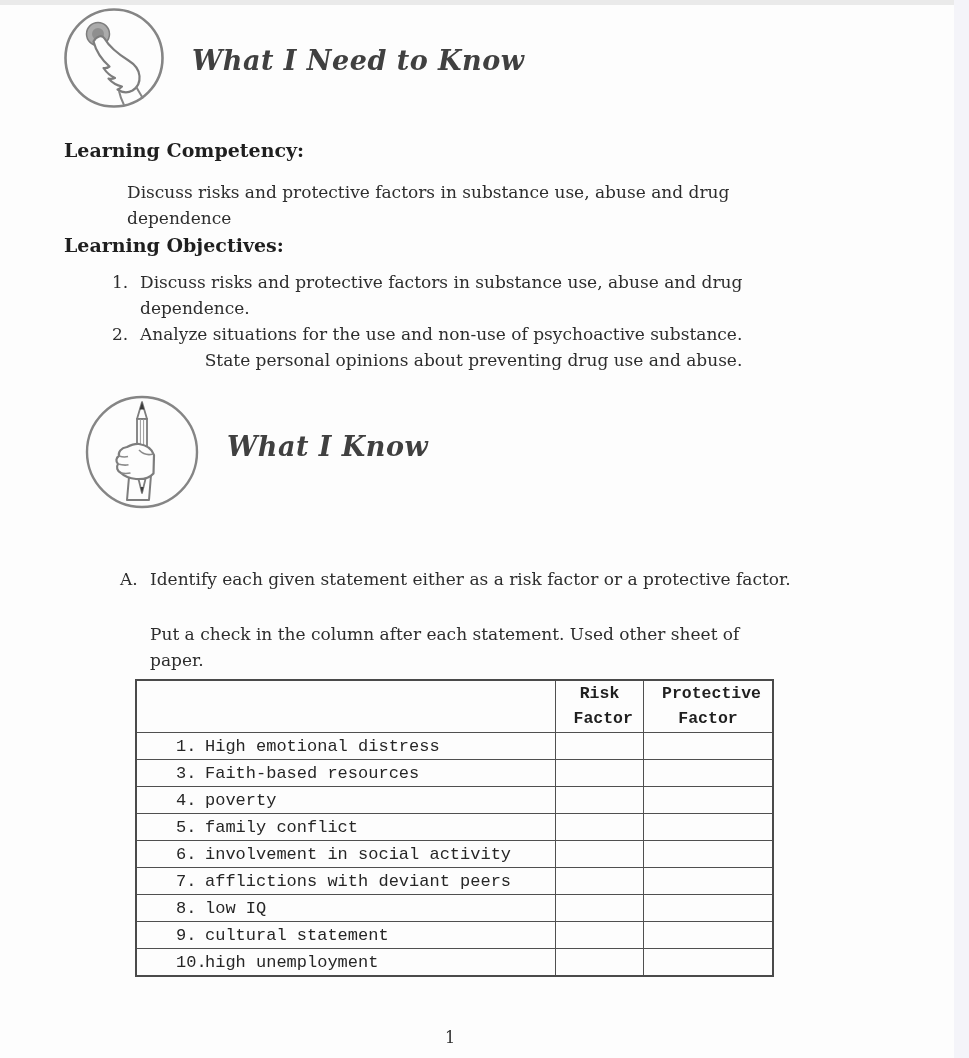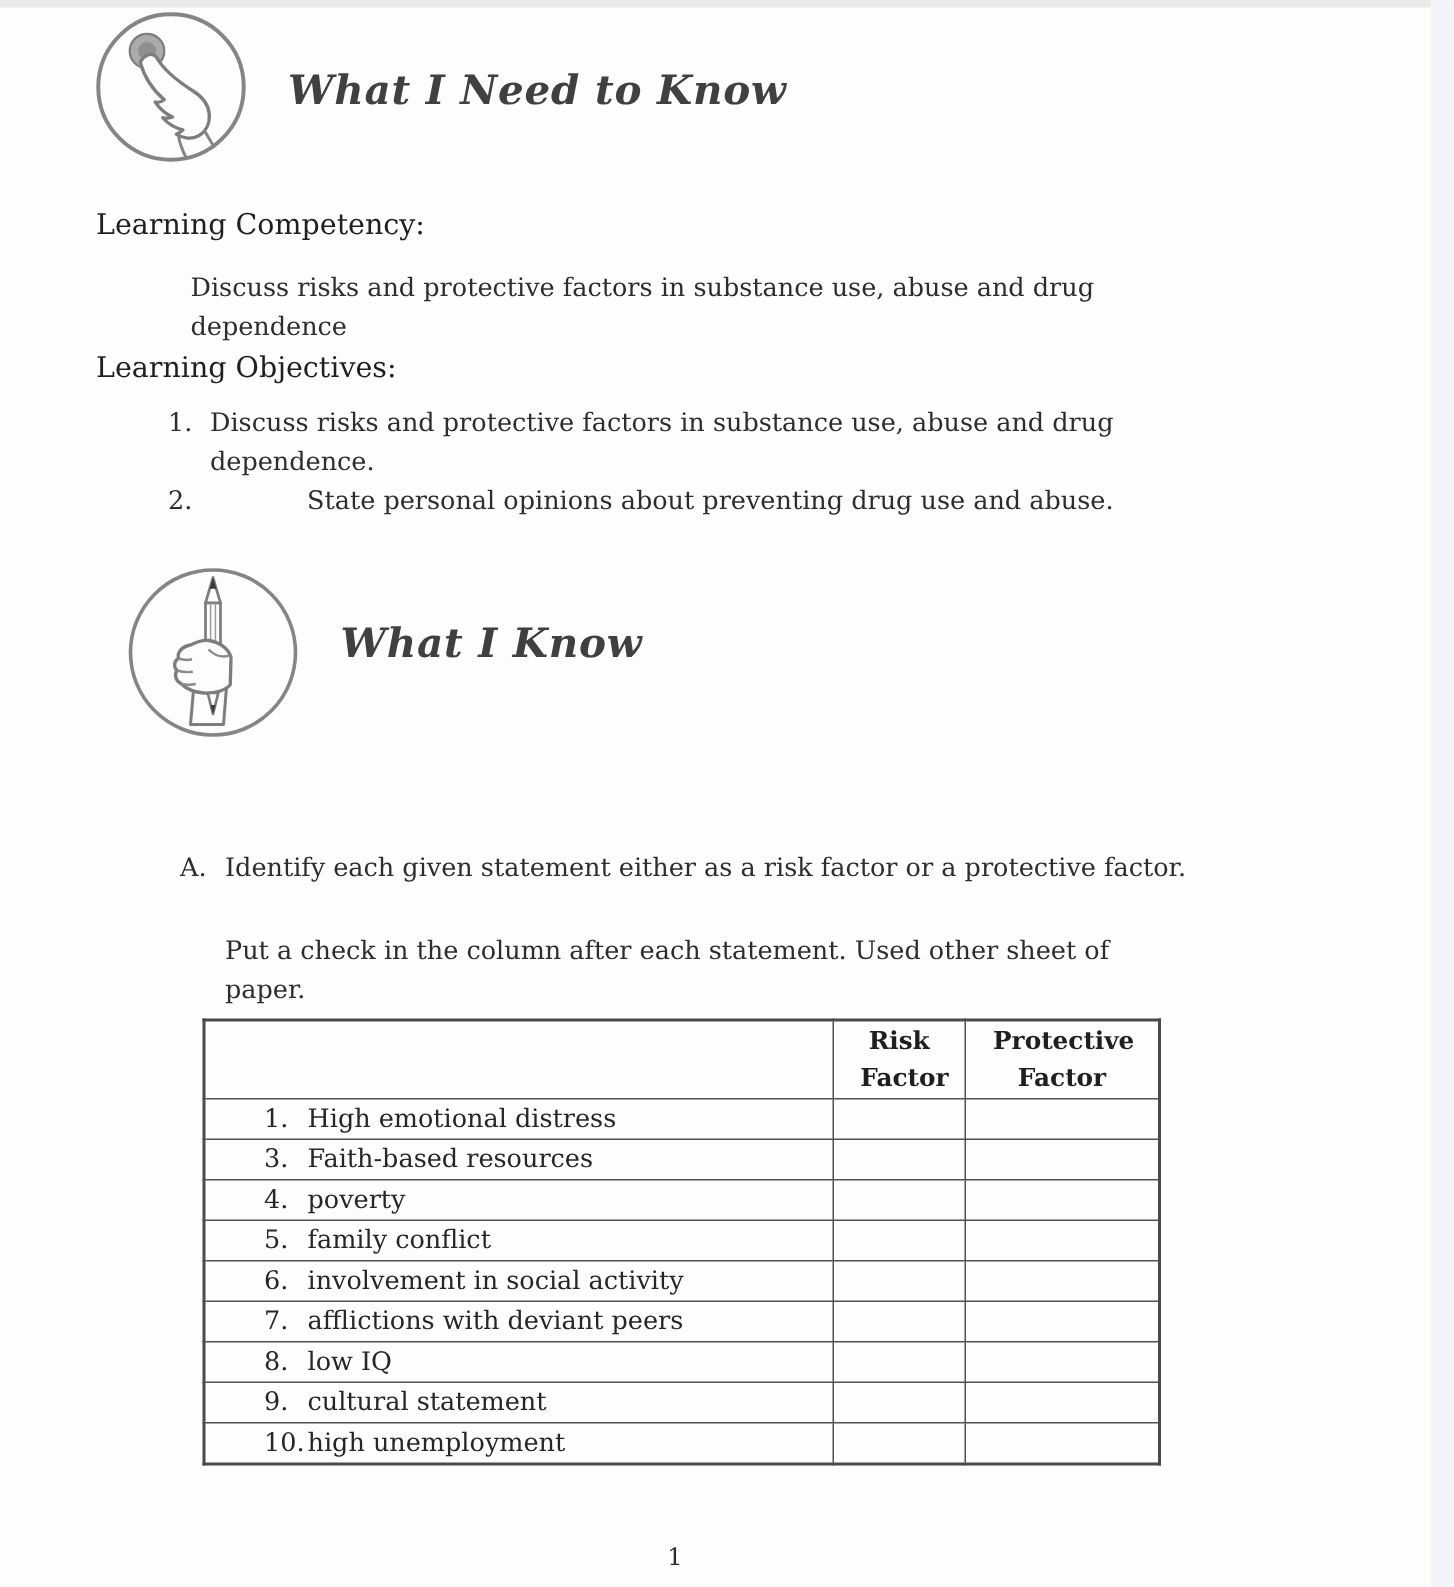--- a/index.html
+++ b/index.html
@@ -6,28 +6,28 @@
   body{
     width:969px;height:1058px;position:relative;overflow:hidden;
     background:#fdfdfd;color:#2d2d2d;
     font-family:"DejaVu Serif","Liberation Serif",serif;
   }
   .top-strip{position:absolute;top:0;left:0;width:969px;height:5px;background:#eaeaea;}
   .right-strip{position:absolute;top:0;left:954px;width:15px;height:1058px;background:#f4f4f9;}
 
   .banner{position:absolute;display:flex;align-items:center;}
   #banner-need{top:6px;left:62px;}
-  #banner-know{top:376px;left:83px;}
+  #banner-know{top:393px;left:83px;}
   .banner-title{
     font-weight:bold;font-style:italic;font-size:27px;letter-spacing:.5px;
     color:#404040;margin-left:26px;white-space:nowrap;
   }
   #banner-know .banner-title{margin-bottom:16px;}
 
-  .h-label{position:absolute;font-weight:normal;font-size:19px;color:#1f1f1f;white-space:nowrap;}
+  .h-label{position:absolute;font-weight:bold;font-size:19px;color:#1f1f1f;white-space:nowrap;}
   #competency-heading{top:139px;left:64px;}
   #objectives-heading{top:234px;left:64px;}
 
   .para-lines{position:absolute;font-size:17px;line-height:26px;}
   #competency-body{top:179px;left:127px;}
   .para-lines .ln{white-space:nowrap;}
 
   #objectives-list{position:absolute;top:269px;left:112px;font-size:17px;line-height:26px;}
   .obj-item{display:grid;grid-template-columns:28px auto;}
   .obj-num{white-space:nowrap;}
@@ -35,21 +35,21 @@
   .obj-lines .ln.outdent{margin-left:-9px;text-align:right;}
 
   #activity{position:absolute;top:566px;left:120px;font-size:17px;line-height:26.5px;
     display:grid;grid-template-columns:30px auto;}
 
   table.worksheet{
     position:absolute;top:679px;left:135px;border-collapse:collapse;
     font-size:17px;color:#262626;
   }
   table.worksheet td,table.worksheet th{
-    border:1.6px solid #505050;padding:0;vertical-align:middle;
+    border:1.6px solid #505050;padding:0;vertical-align:middle;font-family:Liberation Mono, monospace;
   }
   table.worksheet{border:2px solid #4a4a4a;}
   th.check-head{font-size:16.5px;font-weight:bold;line-height:1.5;height:51px;text-align:center;color:#1f1f1f;}
   th.check-head .hwrap{margin:0 auto;}
   th.risk .hwrap{width:52px;}
   th.protective .hwrap{width:92px;}
   td.statement-cell{width:418px;height:26px;}
   td.check-cell-risk{width:87px;}
   td.check-cell-prot{width:128px;}
   .row-num{display:inline-block;width:29px;margin-left:39px;white-space:nowrap;}
@@ -94,20 +94,21 @@
   <div class="obj-item">
     <span class="obj-num">1.</span>
     <span class="obj-lines">
       <div class="ln">Discuss risks and protective factors in substance use, abuse and drug</div>
       <div class="ln">dependence.</div>
     </span>
   </div>
   <div class="obj-item">
     <span class="obj-num">2.</span>
     <span class="obj-lines">
+      <div class="ln">Analyze situations for the use and non-use of psychoactive substance.</div>
       <div class="ln outdent">State personal opinions about preventing drug use and abuse.</div>
     </span>
   </div>
 </div>
 
 <div class="banner" id="banner-know">
   <span class="icon-wrap">
     <svg width="118" height="118" viewBox="0 0 118 118">
       <circle cx="59" cy="59" r="55" fill="none" stroke="#858585" stroke-width="2.4"></circle>
 

